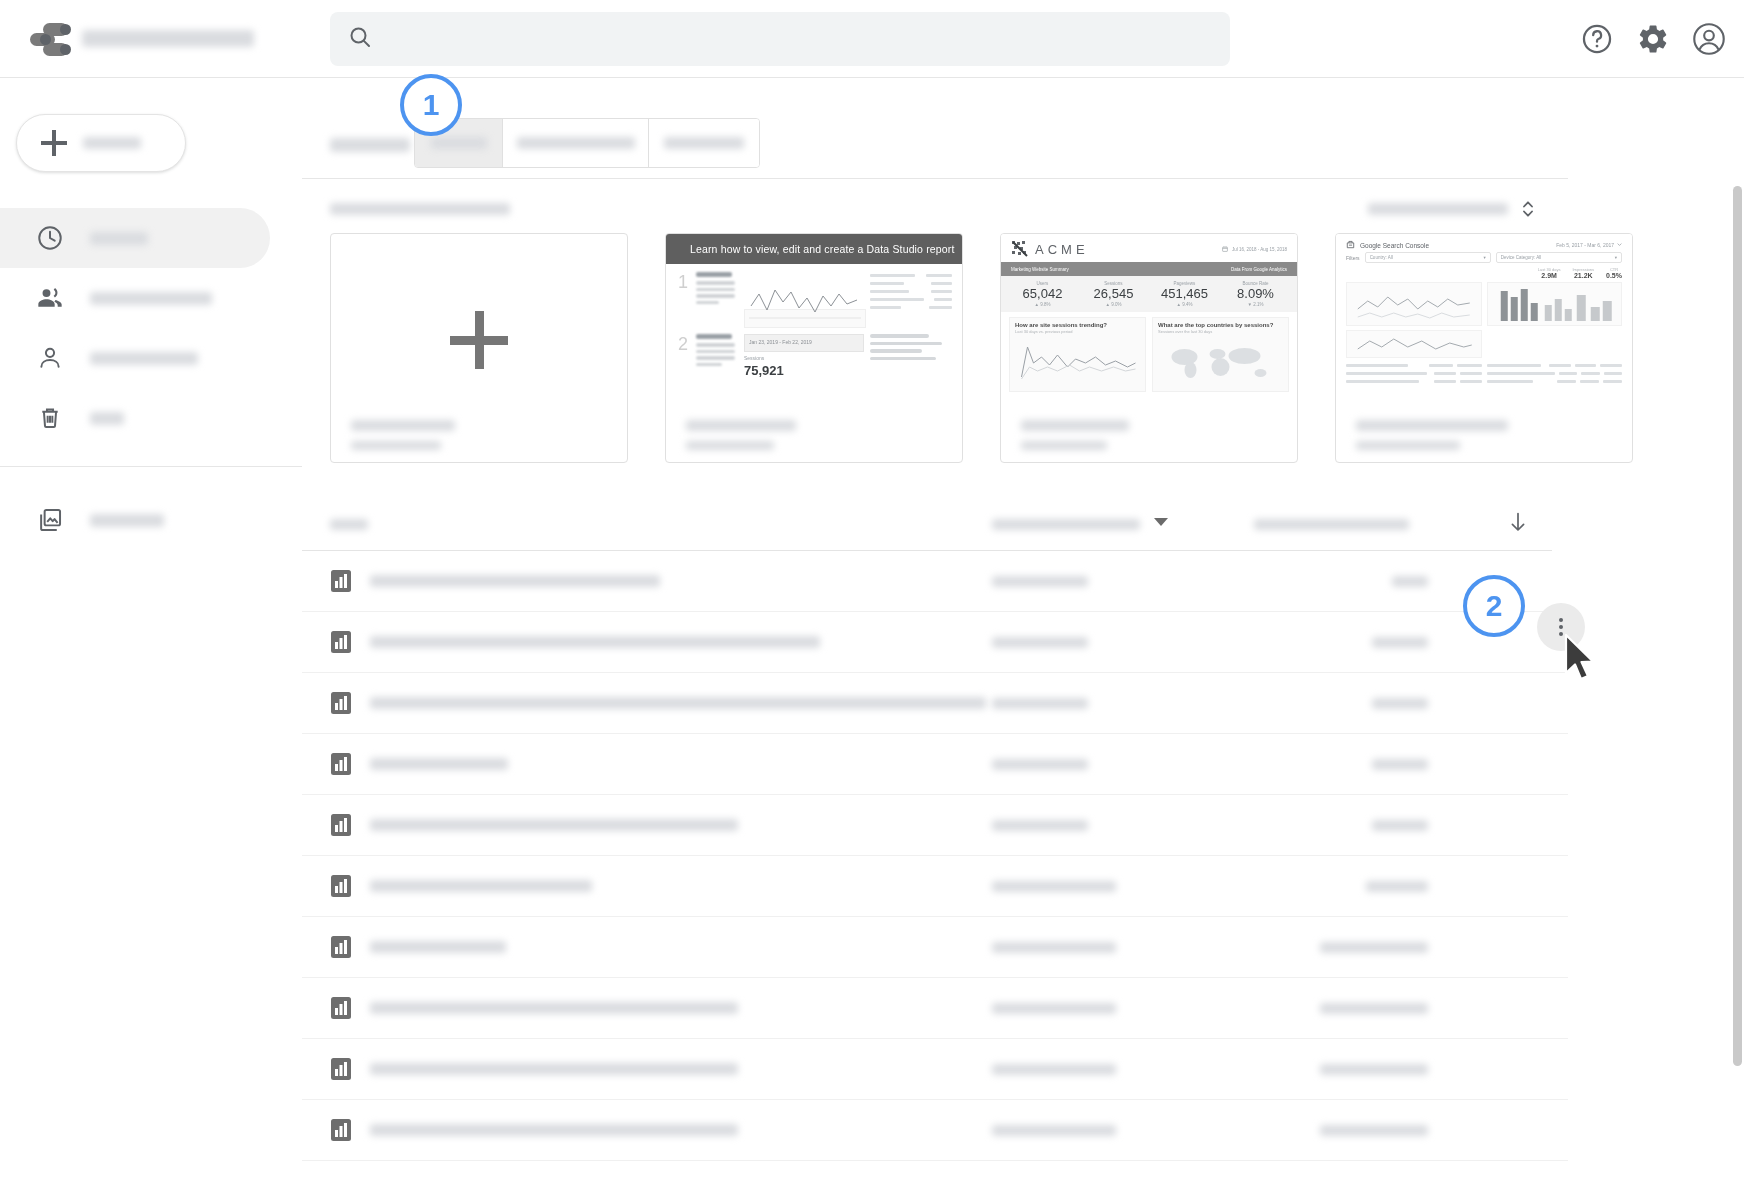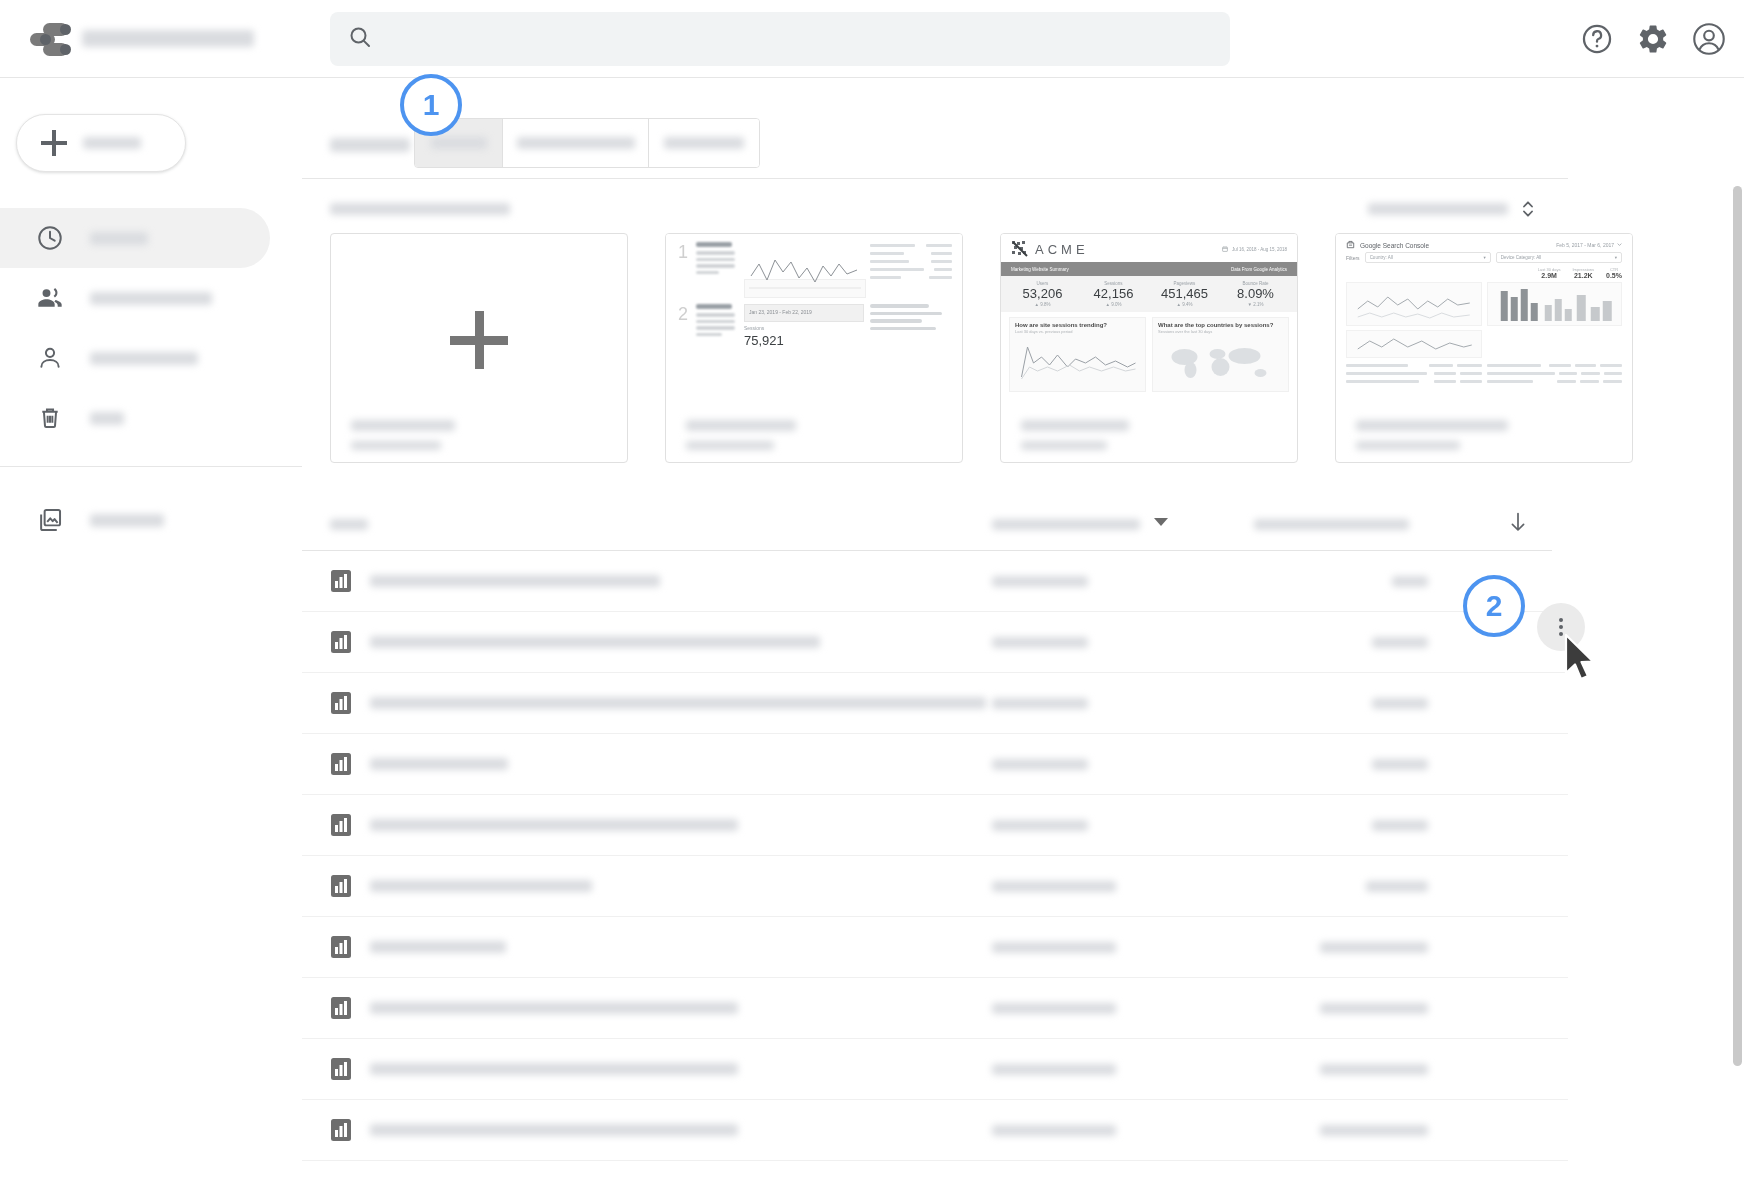--- a/index.html
+++ b/index.html
@@ -177,21 +177,21 @@
   .tut-body { padding: 8px 10px; }
   .tut-step { display: flex; gap: 6px; margin-bottom: 6px; }
   .tut-num { font-size: 18px; color: #cfcfcf; width: 14px; flex: none; text-align: center; }
   .tut-txt { flex: 1; }
   .tut-txt .h { display:block; width: 86%; height: 5px; background:#9aa0a6; border-radius:2px; margin-bottom:4px; filter: blur(.9px); }
   .tut-txt .p { display:block; width: 93%; height: 3.5px; background:#d0d3d6; border-radius:2px; margin-bottom:3px; filter: blur(.8px); }
   .tut-chartbox { width: 120px; flex: none; }
   .tut-mini { width:100%; height: 52px; background:#fafafa; border:1px solid #efefef; position:relative; overflow:hidden; }
   .tut-side { width: 82px; flex:none; }
   .tut-side .sl { display:block; height:3.5px; background:#d5d8db; border-radius:2px; margin-bottom:4px; filter: blur(.7px); }
-  .tut-big { font-size: 13px; font-weight: normal; color:#3c4043; }
+  .tut-big { font-size: 13px; font-weight: bold; color:#3c4043; }
   .tut-lbl-sm { font-size:5px; color:#9aa0a6; }
   .tut-tip {
     background:#f1f1f1; border:1px solid #e4e4e4;
     font-size:5px; color:#8b8f94; padding:4px; line-height:1.5;
     filter: blur(.6px);
   }
 
   
   .acme-top { display:flex; align-items:center; justify-content:space-between; padding: 6px 10px 4px; }
   .acme-logo { display:flex; align-items:center; gap:6px; }
@@ -451,20 +451,21 @@
       <div class="card blank-card">
         <span class="plus-big"></span>
         <div class="meta">
           <span class="redact l1"></span>
           <span class="redact l2"></span>
         </div>
       </div>
 
       <div class="card">
         <div class="thumb">
+          <div class="tut-head">Learn how to view, edit and create a Data Studio report</div>
           <div class="tut-body">
             <div class="tut-step">
               <span class="tut-num">1</span>
               <span class="tut-txt">
                 <span class="h"></span>
                   <span class="p"></span>
                   <span class="p"></span>
                   <span class="p"></span>
                   <span class="p" style="width:55%"></span>
               </span>
@@ -561,26 +562,26 @@
               <span>Jul 16, 2018 - Aug 15, 2018</span>
             </span>
           </div>
           <div class="acme-band">
             <span>Marketing Website Summary</span>
             <span>Data From Google Analytics</span>
           </div>
           <div class="acme-kpis">
             <span class="kpi">
               <span class="k-lbl">Users</span>
-              <span class="k-val">53,206</span>
+              <span class="k-val">65,042</span>
               <span class="k-dlt">▲ 9.8%</span>
             </span>
             <span class="kpi">
               <span class="k-lbl">Sessions</span>
-              <span class="k-val">42,156</span>
+              <span class="k-val">26,545</span>
               <span class="k-dlt">▲ 9.0%</span>
             </span>
             <span class="kpi">
               <span class="k-lbl">Pageviews</span>
               <span class="k-val">451,465</span>
               <span class="k-dlt">▲ 9.4%</span>
             </span>
             <span class="kpi">
               <span class="k-lbl">Bounce Rate</span>
               <span class="k-val">8.09%</span>

